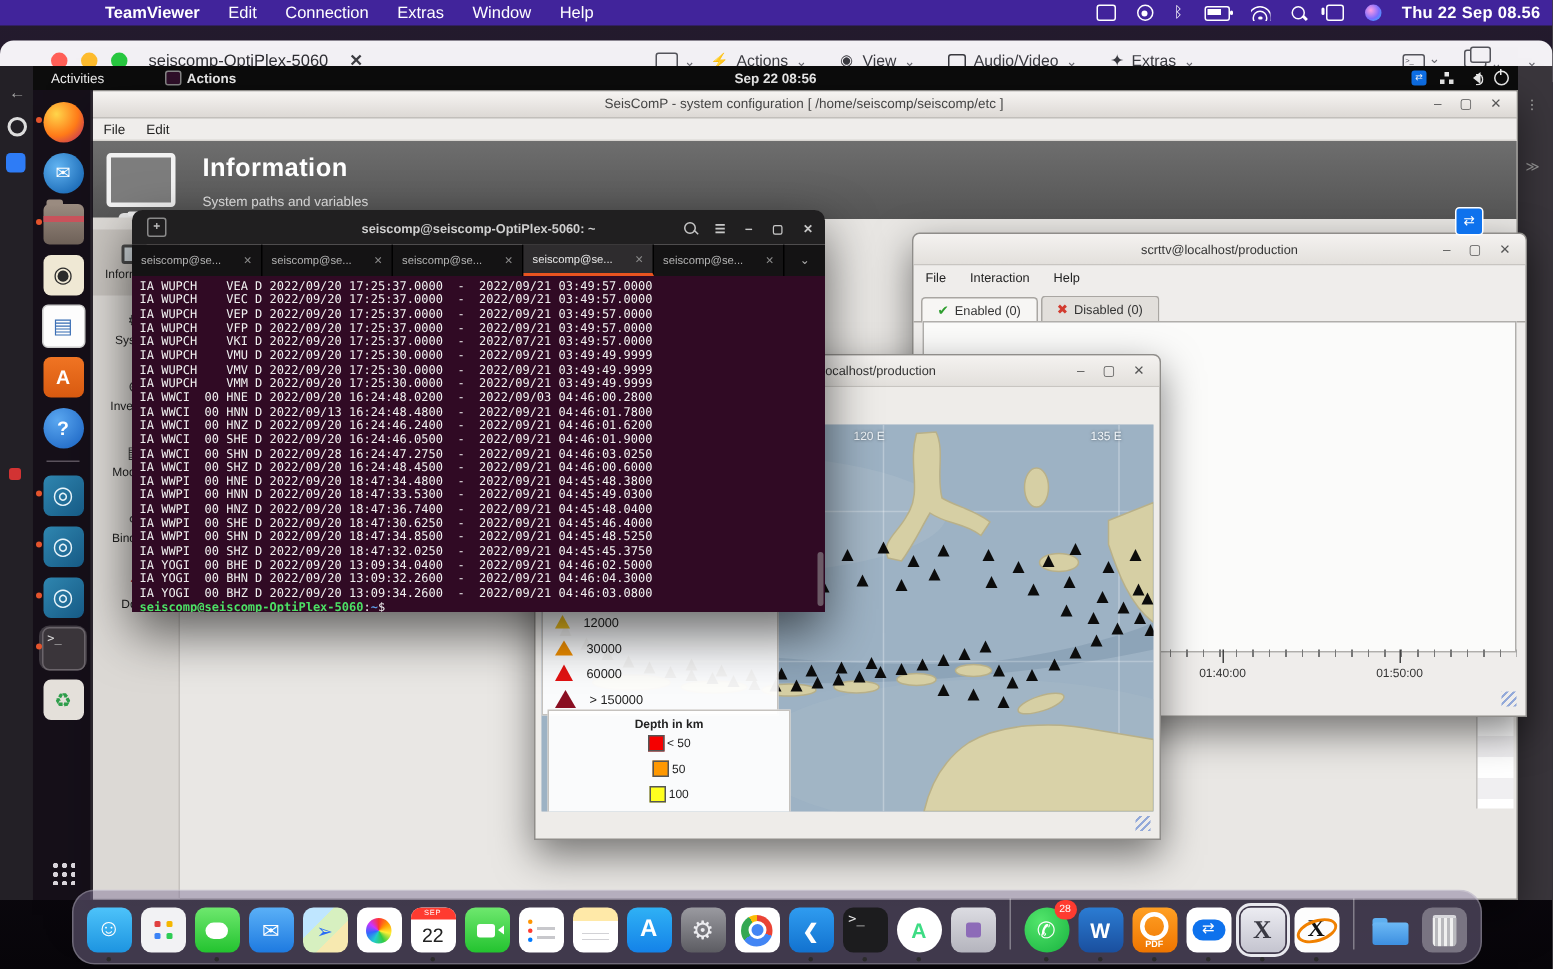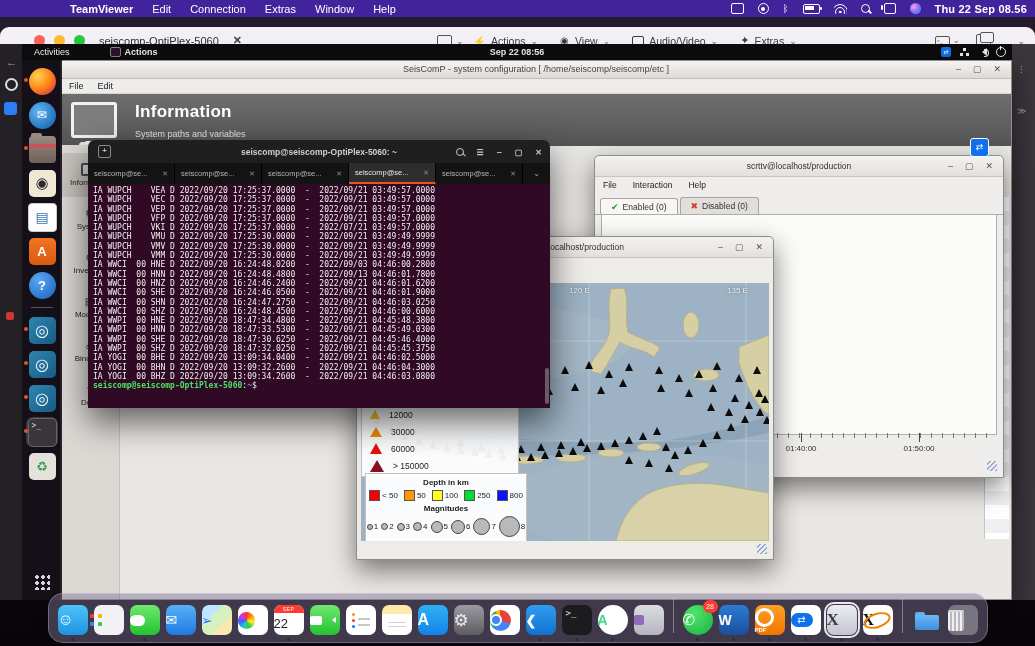--- a/index.html
+++ b/index.html
@@ -137,21 +137,21 @@
   .sci{width:16px;height:13px;display:flex;align-items:center;justify-content:center;color:#3c3c3c;font-size:11px;}
   .sci-monitor{border:2px solid #4a4a4a;border-radius:2px;background:#cfd6da;width:14px;height:9px;}
   .sci-gear::after{content:"⚙";}
   .sci-globe::after{content:"⊕";}
   .sci-document::after{content:"▤";}
   .sci-link::after{content:"∞";}
   .sci-help::after{content:"?";font-weight:bold;color:#b03030;}
   .sc-rows{position:absolute;right:2px;top:136px;width:24px;height:342px;background:repeating-linear-gradient(#fff 0 14px,#f0eff1 14px 28px);border-left:1px solid #c6c4c2;}
 
   
-  .sv-win{left:594px;top:111px;width:410px;height:323px;background:#efedeb;border:1px solid #8f8d8a;border-radius:5px 5px 0 0;box-sizing:border-box;z-index:3;}
+  .sv-win{left:608px;top:111px;width:410px;height:323px;background:#efedeb;border:1px solid #8f8d8a;border-radius:5px 5px 0 0;box-sizing:border-box;z-index:3;}
   .sv-title{position:relative;height:20px;font-size:8.5px;color:#333;text-align:center;line-height:20px;background:linear-gradient(#f4f2f0,#e3e0dc);border-bottom:1px solid #c8c5c1;border-radius:5px 5px 0 0;}
   .sv-menus{height:15px;display:flex;gap:16px;align-items:center;padding-left:8px;font-size:8.5px;color:#222;}
   #sv-tabs{height:22px;display:flex;align-items:flex-end;padding-left:5px;border-bottom:1px solid #a9a6a2;}
   .sv-tab{display:flex;align-items:center;gap:4px;font-size:8.5px;color:#333;padding:3px 10px;border:1px solid #a9a6a2;border-bottom:none;border-radius:3px 3px 0 0;background:#e2dfdb;margin-right:2px;}
   .sv-tab.active{background:#f7f6f4;position:relative;top:1px;}
   .glyph-check{color:#2e9e2e;font-size:9px;}
   .glyph-cross{color:#d23b2f;font-size:9px;}
   .sv-frame{position:absolute;left:6px;top:58px;right:6px;height:219px;background:#fbfbfa;border:1px solid #b0aeab;}
   .sv-ticks{position:absolute;left:6px;right:6px;top:277px;height:5px;background:repeating-linear-gradient(90deg,#777 0 1px,transparent 1px 11px);}
   .sv-tick-major{position:absolute;top:277px;width:1px;height:9px;background:#444;}
@@ -170,21 +170,21 @@
   .cities-row{display:flex;align-items:center;gap:5px;padding:3px 5px 2px 6px;}
   .mk{display:inline-block;}
   .mk-dot{width:4px;height:4px;border:1px solid #777;border-radius:50%;}
   .mk-square{width:5px;height:5px;border:1px solid #555;}
   .mk-red-square{width:5px;height:5px;border:1px solid #7c0b0b;background:#d81f1f;}
   .pop-legend{position:absolute;left:0px;top:102px;width:148px;background:rgba(255,255,255,.95);border:1px solid #c5c2be;padding:3px 0 2px 8px;}
   .pop-row{display:flex;align-items:center;gap:9px;height:17px;font-size:8.5px;color:#222;}
   .pop-tri{width:0;height:0;border-left:6px solid transparent;border-right:6px solid transparent;}
   .dm-legend{position:absolute;left:4px;top:190px;width:160px;background:rgba(255,255,255,.95);border:1px solid #c5c2be;padding:2px 0 4px 0;}
   .dm-title{font-size:8px;font-weight:bold;color:#222;text-align:center;margin:2px 0;}
-  #depth-rows{display:flex;align-items:center;justify-content:center;gap:6px;margin:3px 0;}
+  #depth-rows{display:flex;align-items:center;justify-content:center;gap:6px;margin:3px 0;flex-direction:column;}
   .depth-item{display:flex;align-items:center;gap:2px;font-size:8px;color:#222;}
   .depth-sq{width:9px;height:9px;border:1px solid #555;display:inline-block;}
   #mag-row{display:flex;align-items:center;justify-content:center;gap:3px;margin-top:3px;}
   .mag-item{display:flex;align-items:center;gap:1px;font-size:8px;color:#222;}
   .mag-c{border-radius:50%;background:#b9b9b9;border:1px solid #444;display:inline-block;}
 
   
   .term-win{left:88px;top:96px;width:462px;height:268px;z-index:5;border-radius:7px 7px 0 0;box-shadow:0 14px 34px rgba(0,0,0,.6);}
   .term-title{height:23px;background:#201f20;border-radius:7px 7px 0 0;position:relative;display:flex;align-items:center;justify-content:center;font-size:8.5px;font-weight:bold;color:#cfcfcf;}
   .term-newtab{position:absolute;left:10px;top:5px;width:11px;height:11px;border:1px solid #8a8a8a;border-radius:2px;color:#bbb;font-size:8px;line-height:10px;text-align:center;}
@@ -208,21 +208,21 @@
   .p-sym{color:#f0f0f0;}
   .term-scroll{position:absolute;right:1px;bottom:4px;width:4px;height:36px;background:#6b5a66;border-radius:2px;}
 
   
   .tv-remote-ic{position:absolute;left:970px;top:94px;width:17px;height:17px;background:#0e72ed;border:1px solid #fff;border-radius:3px;color:#fff;font-size:9px;line-height:16px;text-align:center;z-index:6;}
 
   
   .dock{position:absolute;left:0;bottom:3px;width:1035px;display:flex;justify-content:center;z-index:10;}
   #mac-dock{display:flex;align-items:flex-end;gap:4px;background:rgba(128,116,150,.48);border:1px solid rgba(255,255,255,.25);border-radius:15px;padding:5px 8px 7px 8px;}
   .dk-wrap{position:relative;width:32px;display:flex;flex-direction:column;align-items:center;}
-  .dk{width:30px;height:30px;border-radius:7px;position:relative;display:flex;align-items:center;}
+  .dk{width:30px;height:30px;border-radius:7px;position:relative;display:flex;align-items:center;justify-content:center;}
   .dk-dot{position:absolute;bottom:-6px;width:3px;height:3px;border-radius:50%;background:#2b2b2b;}
   .dk-sep{width:1px;height:34px;background:rgba(255,255,255,.35);margin:0 4px 2px 4px;}
   .dk-hl .dk{outline:2px solid #e8e8ee;outline-offset:1px;background-clip:padding-box;}
   .dk-badge{position:absolute;right:-5px;top:-5px;min-width:13px;height:13px;border-radius:7px;background:#ff3b30;color:#fff;font-size:7px;line-height:13px;text-align:center;padding:0 1px;}
   .dk-finder{background:linear-gradient(#4dc3fa,#1d94e0);}
   .dk-finder::after{content:"☺";color:#fff;font-size:16px;}
   .dk-launchpad{background:#f2f2f4;}
   .dk-launchpad::after{content:"";width:4px;height:4px;border-radius:1px;background:#e04040;box-shadow:8px 0 0 #f5b700,0 8px 0 #3b82f6,8px 8px 0 #2ecc55;transform:translate(-4px,-4px);}
   .dk-messages{background:linear-gradient(#6ee86e,#23c32f);}
   .dk-messages::after{content:"";width:15px;height:11px;background:#fff;border-radius:6px;}
@@ -686,28 +686,30 @@
         <div id="term-lines">
             <div class="term-line">IA WUPCH    VEA D 2022/09/20 17:25:37.0000  -  2022/09/21 03:49:57.0000</div>
             <div class="term-line">IA WUPCH    VEC D 2022/09/20 17:25:37.0000  -  2022/09/21 03:49:57.0000</div>
             <div class="term-line">IA WUPCH    VEP D 2022/09/20 17:25:37.0000  -  2022/09/21 03:49:57.0000</div>
             <div class="term-line">IA WUPCH    VFP D 2022/09/20 17:25:37.0000  -  2022/09/21 03:49:57.0000</div>
             <div class="term-line">IA WUPCH    VKI D 2022/09/20 17:25:37.0000  -  2022/07/21 03:49:57.0000</div>
             <div class="term-line">IA WUPCH    VMU D 2022/09/20 17:25:30.0000  -  2022/09/21 03:49:49.9999</div>
             <div class="term-line">IA WUPCH    VMV D 2022/09/20 17:25:30.0000  -  2022/09/21 03:49:49.9999</div>
             <div class="term-line">IA WUPCH    VMM D 2022/09/20 17:25:30.0000  -  2022/09/21 03:49:49.9999</div>
             <div class="term-line">IA WWCI  00 HNE D 2022/09/20 16:24:48.0200  -  2022/09/03 04:46:00.2800</div>
-            <div class="term-line">IA WWCI  00 HNN D 2022/09/20 16:24:48.4800  -  2022/09/13 04:46:01.7800</div>
+            <div class="term-line">IA WWCI  00 HNN D 2022/09/13 16:24:48.4800  -  2022/09/21 04:46:01.7800</div>
             <div class="term-line">IA WWCI  00 HNZ D 2022/09/20 16:24:46.2400  -  2022/09/21 04:46:01.6200</div>
             <div class="term-line">IA WWCI  00 SHE D 2022/09/20 16:24:46.0500  -  2022/09/21 04:46:01.9000</div>
-            <div class="term-line">IA WWCI  00 SHN D 2022/02/20 16:24:47.2750  -  2022/09/21 04:46:03.0250</div>
+            <div class="term-line">IA WWCI  00 SHN D 2022/09/28 16:24:47.2750  -  2022/09/21 04:46:03.0250</div>
             <div class="term-line">IA WWCI  00 SHZ D 2022/09/20 16:24:48.4500  -  2022/09/21 04:46:00.6000</div>
             <div class="term-line">IA WWPI  00 HNE D 2022/09/20 18:47:34.4800  -  2022/09/21 04:45:48.3800</div>
             <div class="term-line">IA WWPI  00 HNN D 2022/09/20 18:47:33.5300  -  2022/09/21 04:45:49.0300</div>
+            <div class="term-line">IA WWPI  00 HNZ D 2022/09/20 18:47:36.7400  -  2022/09/21 04:45:48.0400</div>
             <div class="term-line">IA WWPI  00 SHE D 2022/09/20 18:47:30.6250  -  2022/09/21 04:45:46.4000</div>
+            <div class="term-line">IA WWPI  00 SHN D 2022/09/20 18:47:34.8500  -  2022/09/21 04:45:48.5250</div>
             <div class="term-line">IA WWPI  00 SHZ D 2022/09/20 18:47:32.0250  -  2022/09/21 04:45:45.3750</div>
             <div class="term-line">IA YOGI  00 BHE D 2022/09/20 13:09:34.0400  -  2022/09/21 04:46:02.5000</div>
             <div class="term-line">IA YOGI  00 BHN D 2022/09/20 13:09:32.2600  -  2022/09/21 04:46:04.3000</div>
             <div class="term-line">IA YOGI  00 BHZ D 2022/09/20 13:09:34.2600  -  2022/09/21 04:46:03.0800</div>
           </div>
         <div class="term-line"><span class="p-user">seiscomp@seiscomp-OptiPlex-5060</span><span class="p-sep">:</span><span class="p-path">~</span><span class="p-sym">$</span></div>
         <span class="term-scroll"></span>
       </div>
     </div>
 

